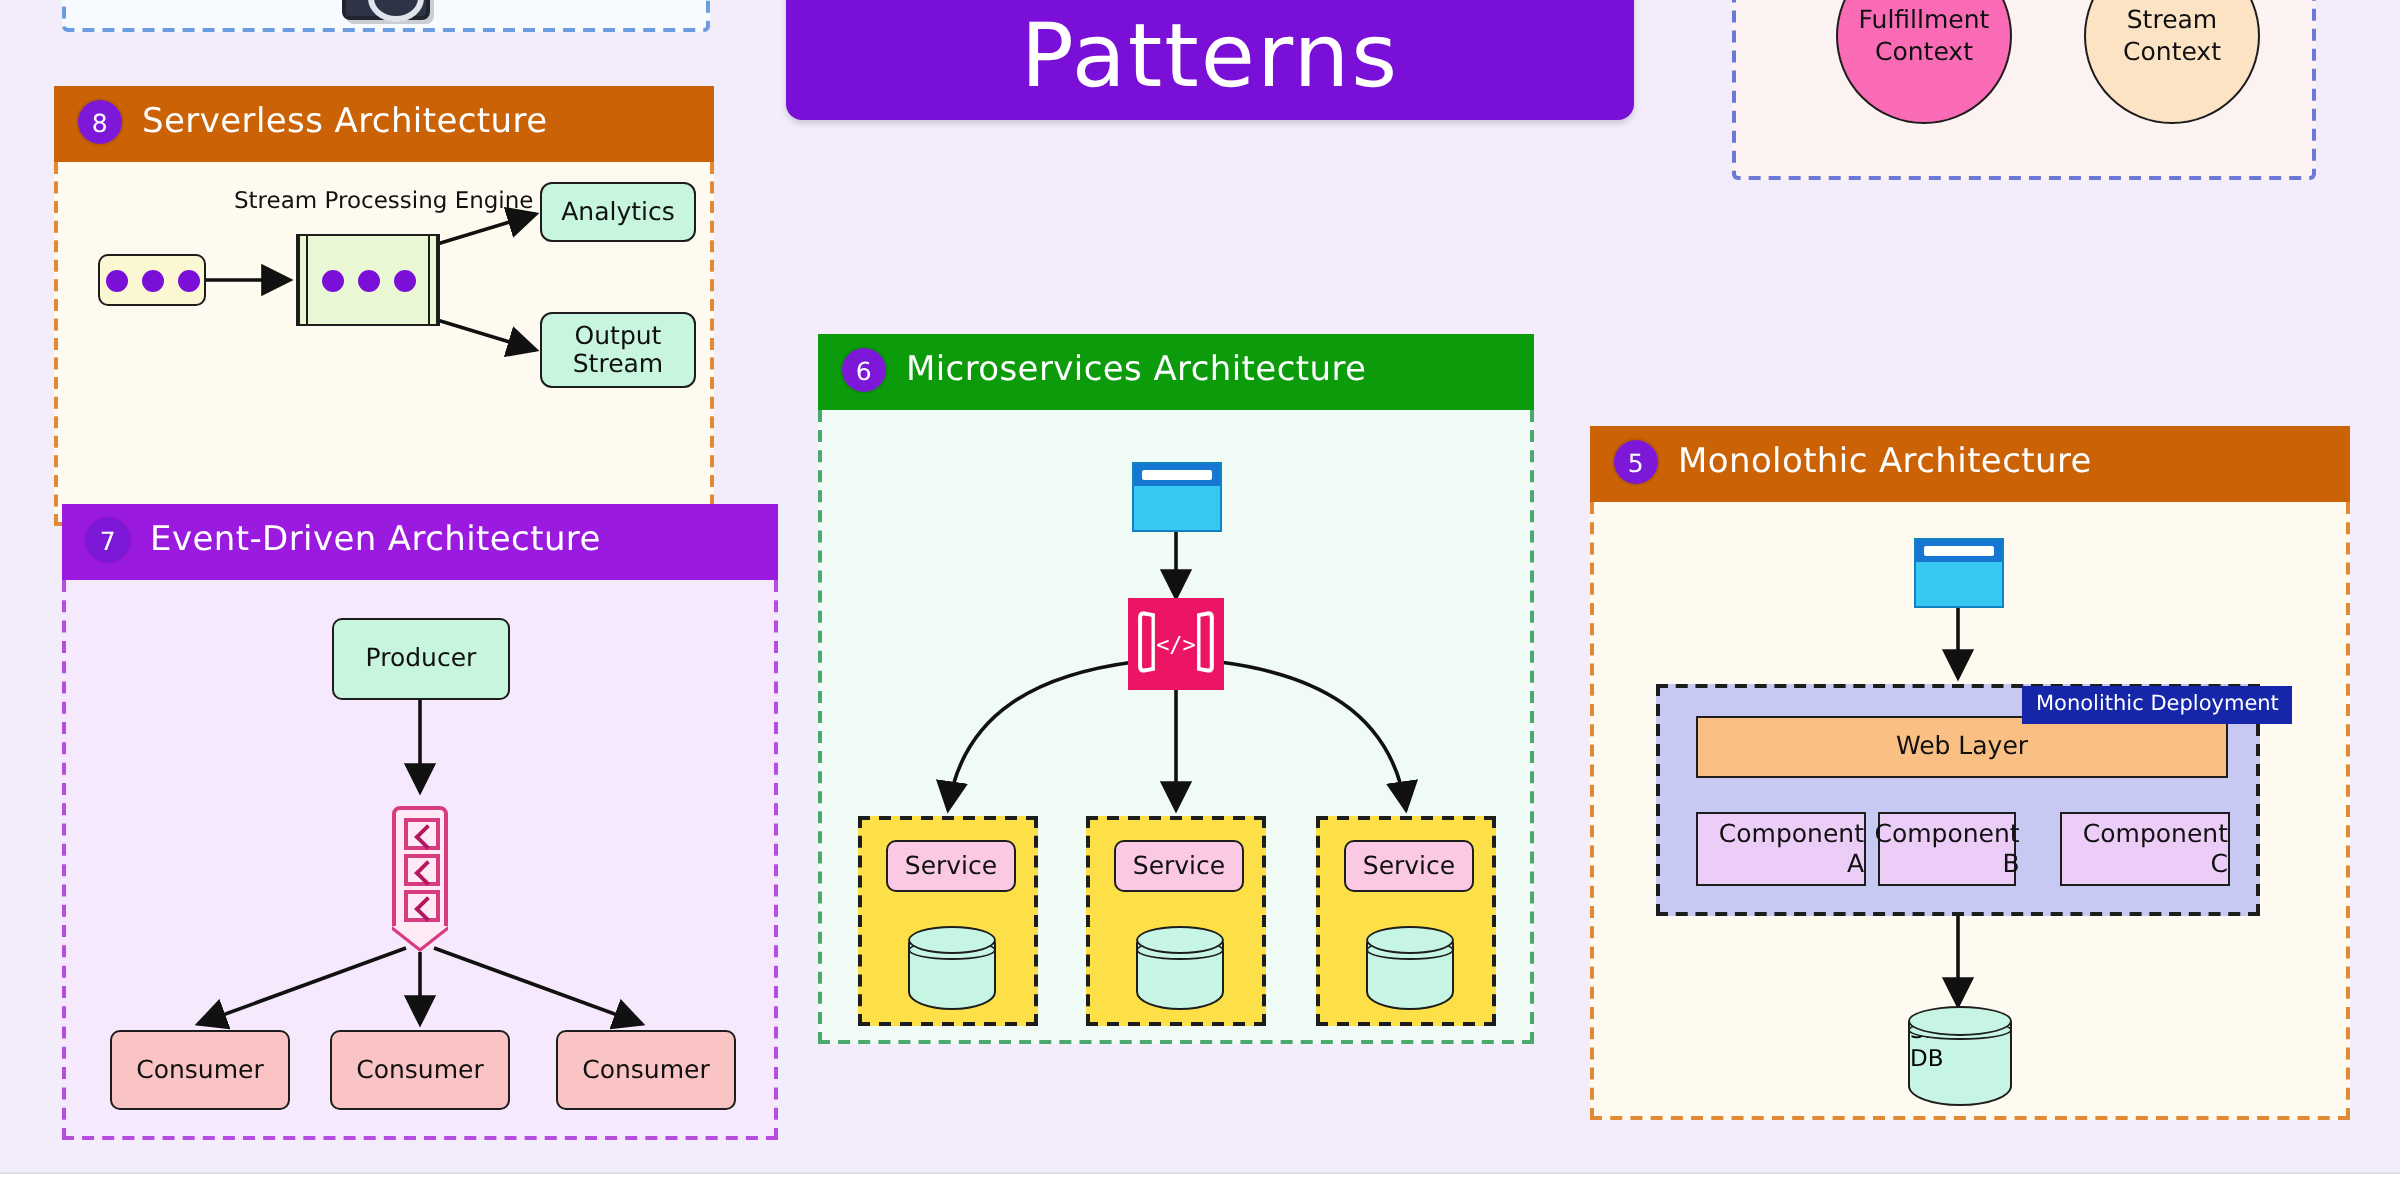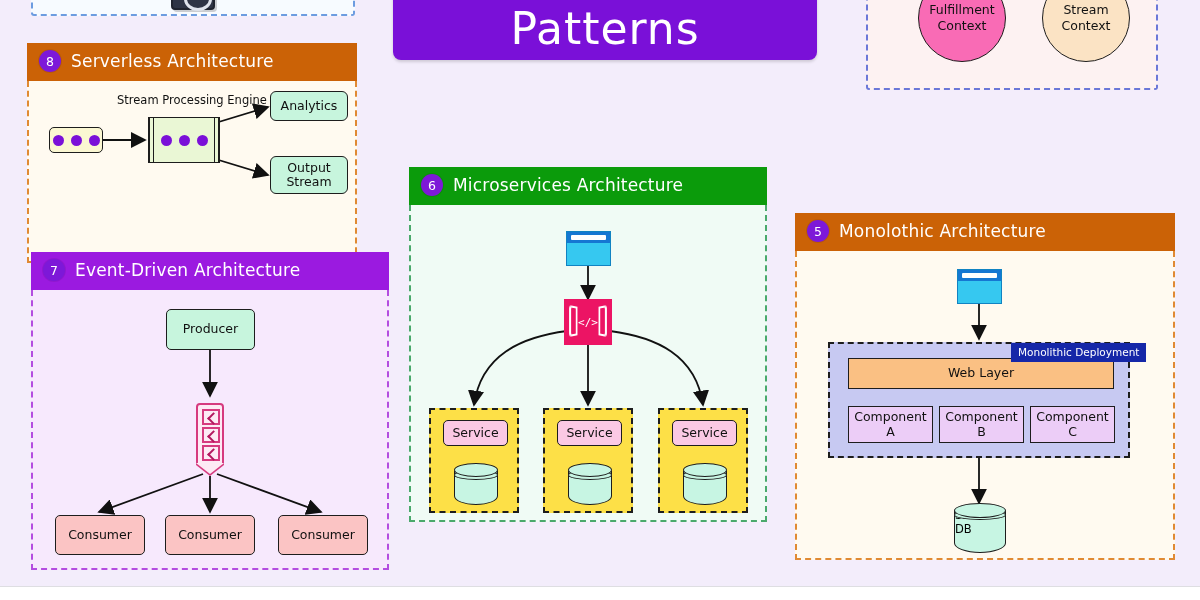--- a/index.html
+++ b/index.html
@@ -44,21 +44,21 @@
     display: flex; align-items: center; justify-content: center;
     flex: 0 0 auto;
     box-shadow: 0 0 0 1px rgba(0,0,0,.08);
   }
   .card-body { position: relative; }
 
   
   .node {
     position: absolute;
     display: flex; align-items: center; justify-content: center;
-    text-align: center;
+    text-align: right;
     border: 1.6px solid #1d1d1d;
     font-size: 12.5px;
     color: #111;
     line-height: 1.15;
   }
   .mint  { background: #c7f5dd; }
   .pink  { background: #fbc4c4; }
   .rosy  { background: #fbc9e4; }
   .lav   { background: #eccdf7; }
   .orange{ background: #fac083; }
@@ -470,21 +470,21 @@
         <div class="bar"></div>
       </div>
 
       <div class="deploy-box" style="left:31px; top:91px; width:302px; height:116px;">
         <div class="node orange" style="left:18px; top:14px; width:266px; height:31px;">
           <span>Web Layer</span>
         </div>
         <div class="node lav" style="left:18px; top:62px; width:85px; height:37px;">
           <span>Component A</span>
         </div>
-        <div class="node lav" style="left:109px; top:62px; width:85px; height:37px;">
+        <div class="node lav" style="left:109px; top:62px; width:69px; height:37px;">
           <span>Component B</span>
         </div>
         <div class="node lav" style="left:200px; top:62px; width:85px; height:37px;">
           <span>Component C</span>
         </div>
       </div>
 
       <div class="deploy-label" style="left:214px; top:92px;">Monolithic Deployment</div>
 
       <div class="cyl" style="left:157px; top:252px; width:52px; height:55px;">

